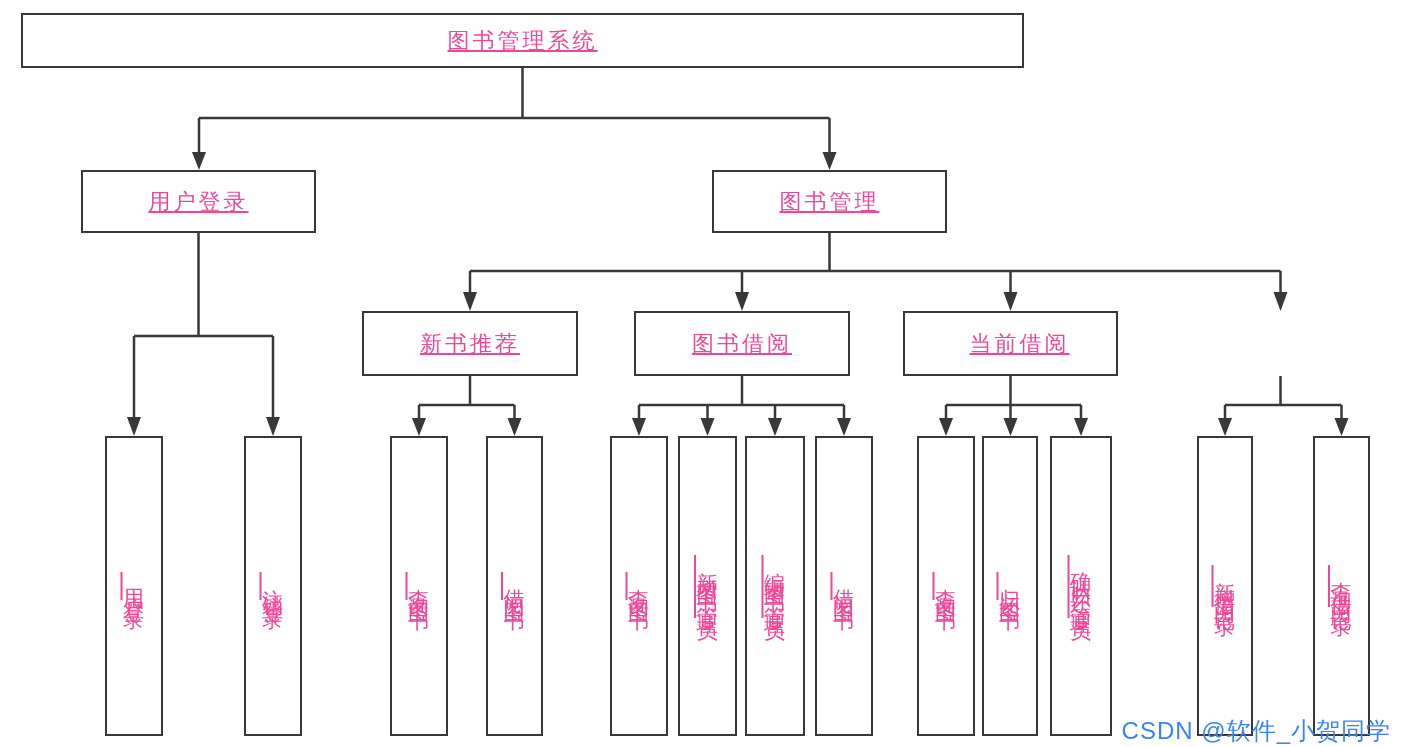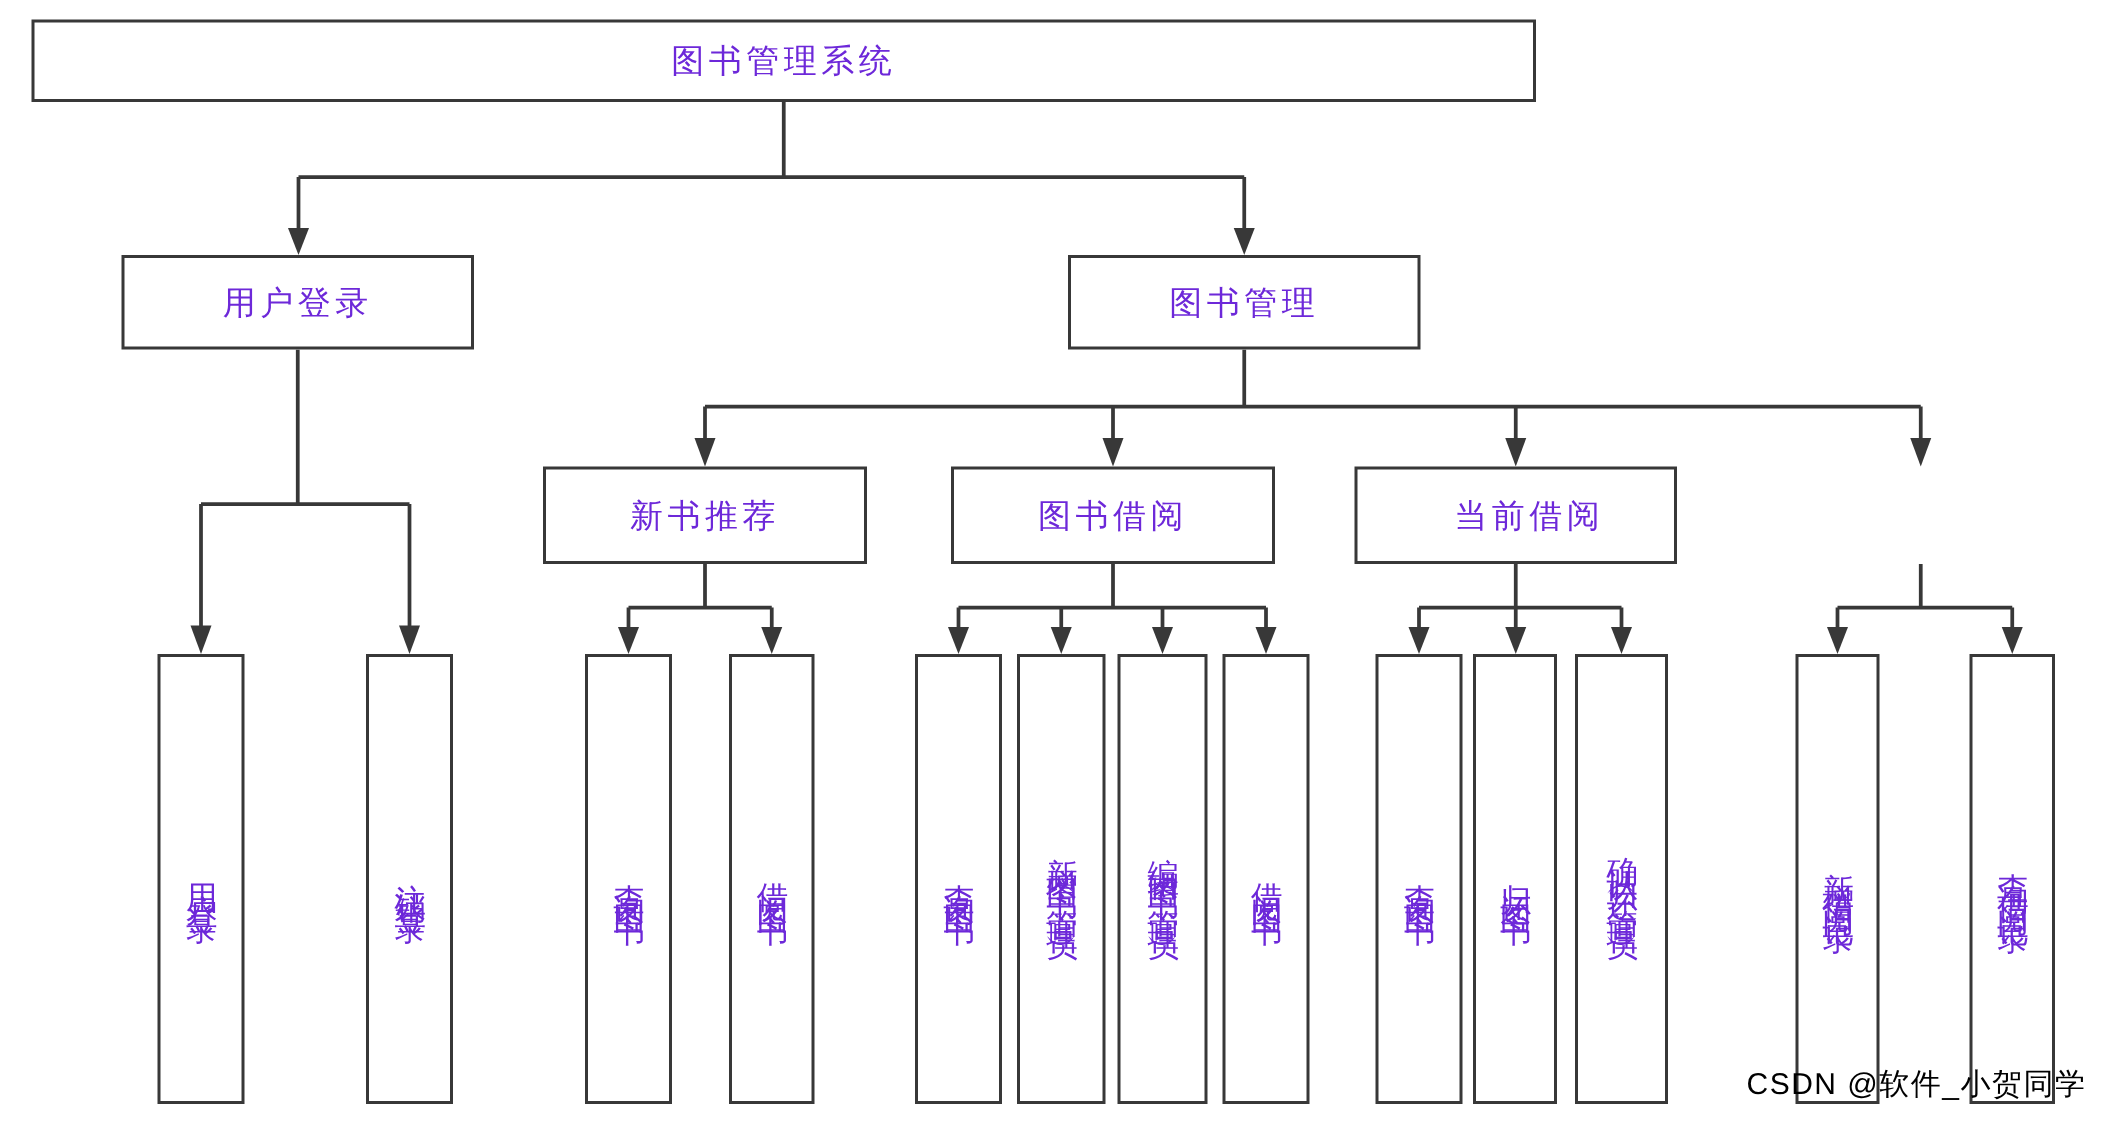--- a/index.html
+++ b/index.html
@@ -24,42 +24,43 @@
   }
   svg.connectors polygon { fill: #383838; }
   .node {
     position: absolute;
     box-sizing: border-box;
     border: 2.5px solid #383838;
     background: #ffffff;
     display: flex;
     align-items: center;
     justify-content: center;
-    color: #6d28d9;
+    color: #ec4899;
+    text-decoration: underline;
   }
   .h-node .label {
     font-size: 22px;
     letter-spacing: 3px;
     white-space: nowrap;
   }
   .v-node .label {
     writing-mode: vertical-rl;
     text-orientation: mixed;
     font-size: 21px;
     line-height: 1;
     letter-spacing: 7px;
     white-space: nowrap;
   }
   .watermark {
     position: absolute;
     right: 14px;
-    bottom: 11px;
-    font-size: 20px;
+    bottom: 0;
+    font-size: 24px;
     letter-spacing: 1px;
-    color: #000000;
+    color: #3b82f6;
     white-space: nowrap;
     z-index: 5;
   }
 </style>
 </head>
 <body>
 
 <div class="canvas">
 
   <svg class="connectors" viewBox="0 0 1405 747">

